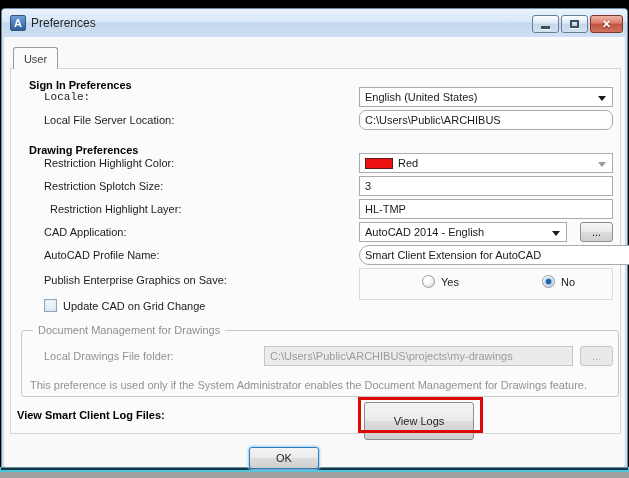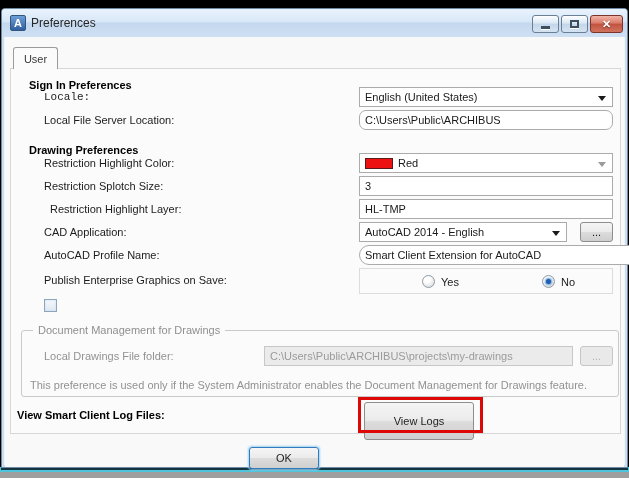--- a/index.html
+++ b/index.html
@@ -53,21 +53,21 @@
   .combo .caret.gray { border-top-color:#9a9a9a; }
   .swatch { width:28px; height:11px; background:#ee1111; border:1px solid #5a1a1a; margin-right:5px; flex:none; }
 
   .btn { position:absolute; z-index:4; background:linear-gradient(180deg,#f5f5f5,#ebebeb 48%,#dcdcdc 52%,#cfcfcf);
          border:1px solid #8e8e8e; border-radius:3px; font-size:11px; color:#1f1f1f;
          display:flex; align-items:center; justify-content:center; }
   .btn.default { border-color:#2f7bbd; box-shadow:0 0 2px 1px #9cd1ef; }
   .btn.disabled { background:#e9e9e9; border-color:#c6c6c6; color:#b2b2b2; box-shadow:none; }
 
   
-  .radio-panel { position:absolute; z-index:4; left:357px; top:259px; width:254px; height:26px;
+  .radio-panel { position:absolute; z-index:4; left:357px; top:259px; width:254px; height:32px;
                  border:1px solid #dcdcdc; background:#fbfbfb; }
   .radio { position:absolute; top:6px; display:flex; align-items:center; gap:6px; font-size:11px; color:#1c1c1c; }
   .rdot { width:13px; height:13px; border-radius:50%; border:1px solid #8e9ba6;
           background:radial-gradient(circle at 35% 30%, #ffffff 30%, #d9d9d9 90%); position:relative; }
   .rdot.sel::after { content:""; position:absolute; left:3px; top:3px; width:5px; height:5px; border-radius:50%;
                      background:#1f5fae; box-shadow:0 0 2px 1px #5e9bd8; }
   .checkbox { position:absolute; z-index:4; width:13px; height:13px; background:linear-gradient(180deg,#f4f8fc,#dfe9f2);
               border:1px solid #8da6bd; box-shadow:inset 0 0 2px #c4d6e6; }
 
   
@@ -160,20 +160,21 @@
         <span class="rdot"></span>
         <span>Yes</span>
       </div>
       <div class="radio" style="left:182px;">
         <span class="rdot sel"></span>
         <span>No</span>
       </div>
     </div>
 
     <div class="checkbox" style="left:42px; top:290px;"></div>
+    <div class="abs lbl" style="left:61px; top:291px;">Update CAD on Grid Change</div>
 
     <div class="groupbox"></div>
     <div class="group-label">Document Management for Drawings</div>
 
     <div class="abs lbl dis" style="left:42px; top:341px;">Local Drawings File folder:</div>
     <div class="field disabled" style="left:262px; top:337px; width:309px;">
       <span>C:\Users\Public\ARCHIBUS\projects\my-drawings</span>
     </div>
     <div class="btn disabled" style="left:578px; top:337px; width:33px; height:20px;">...</div>
 

